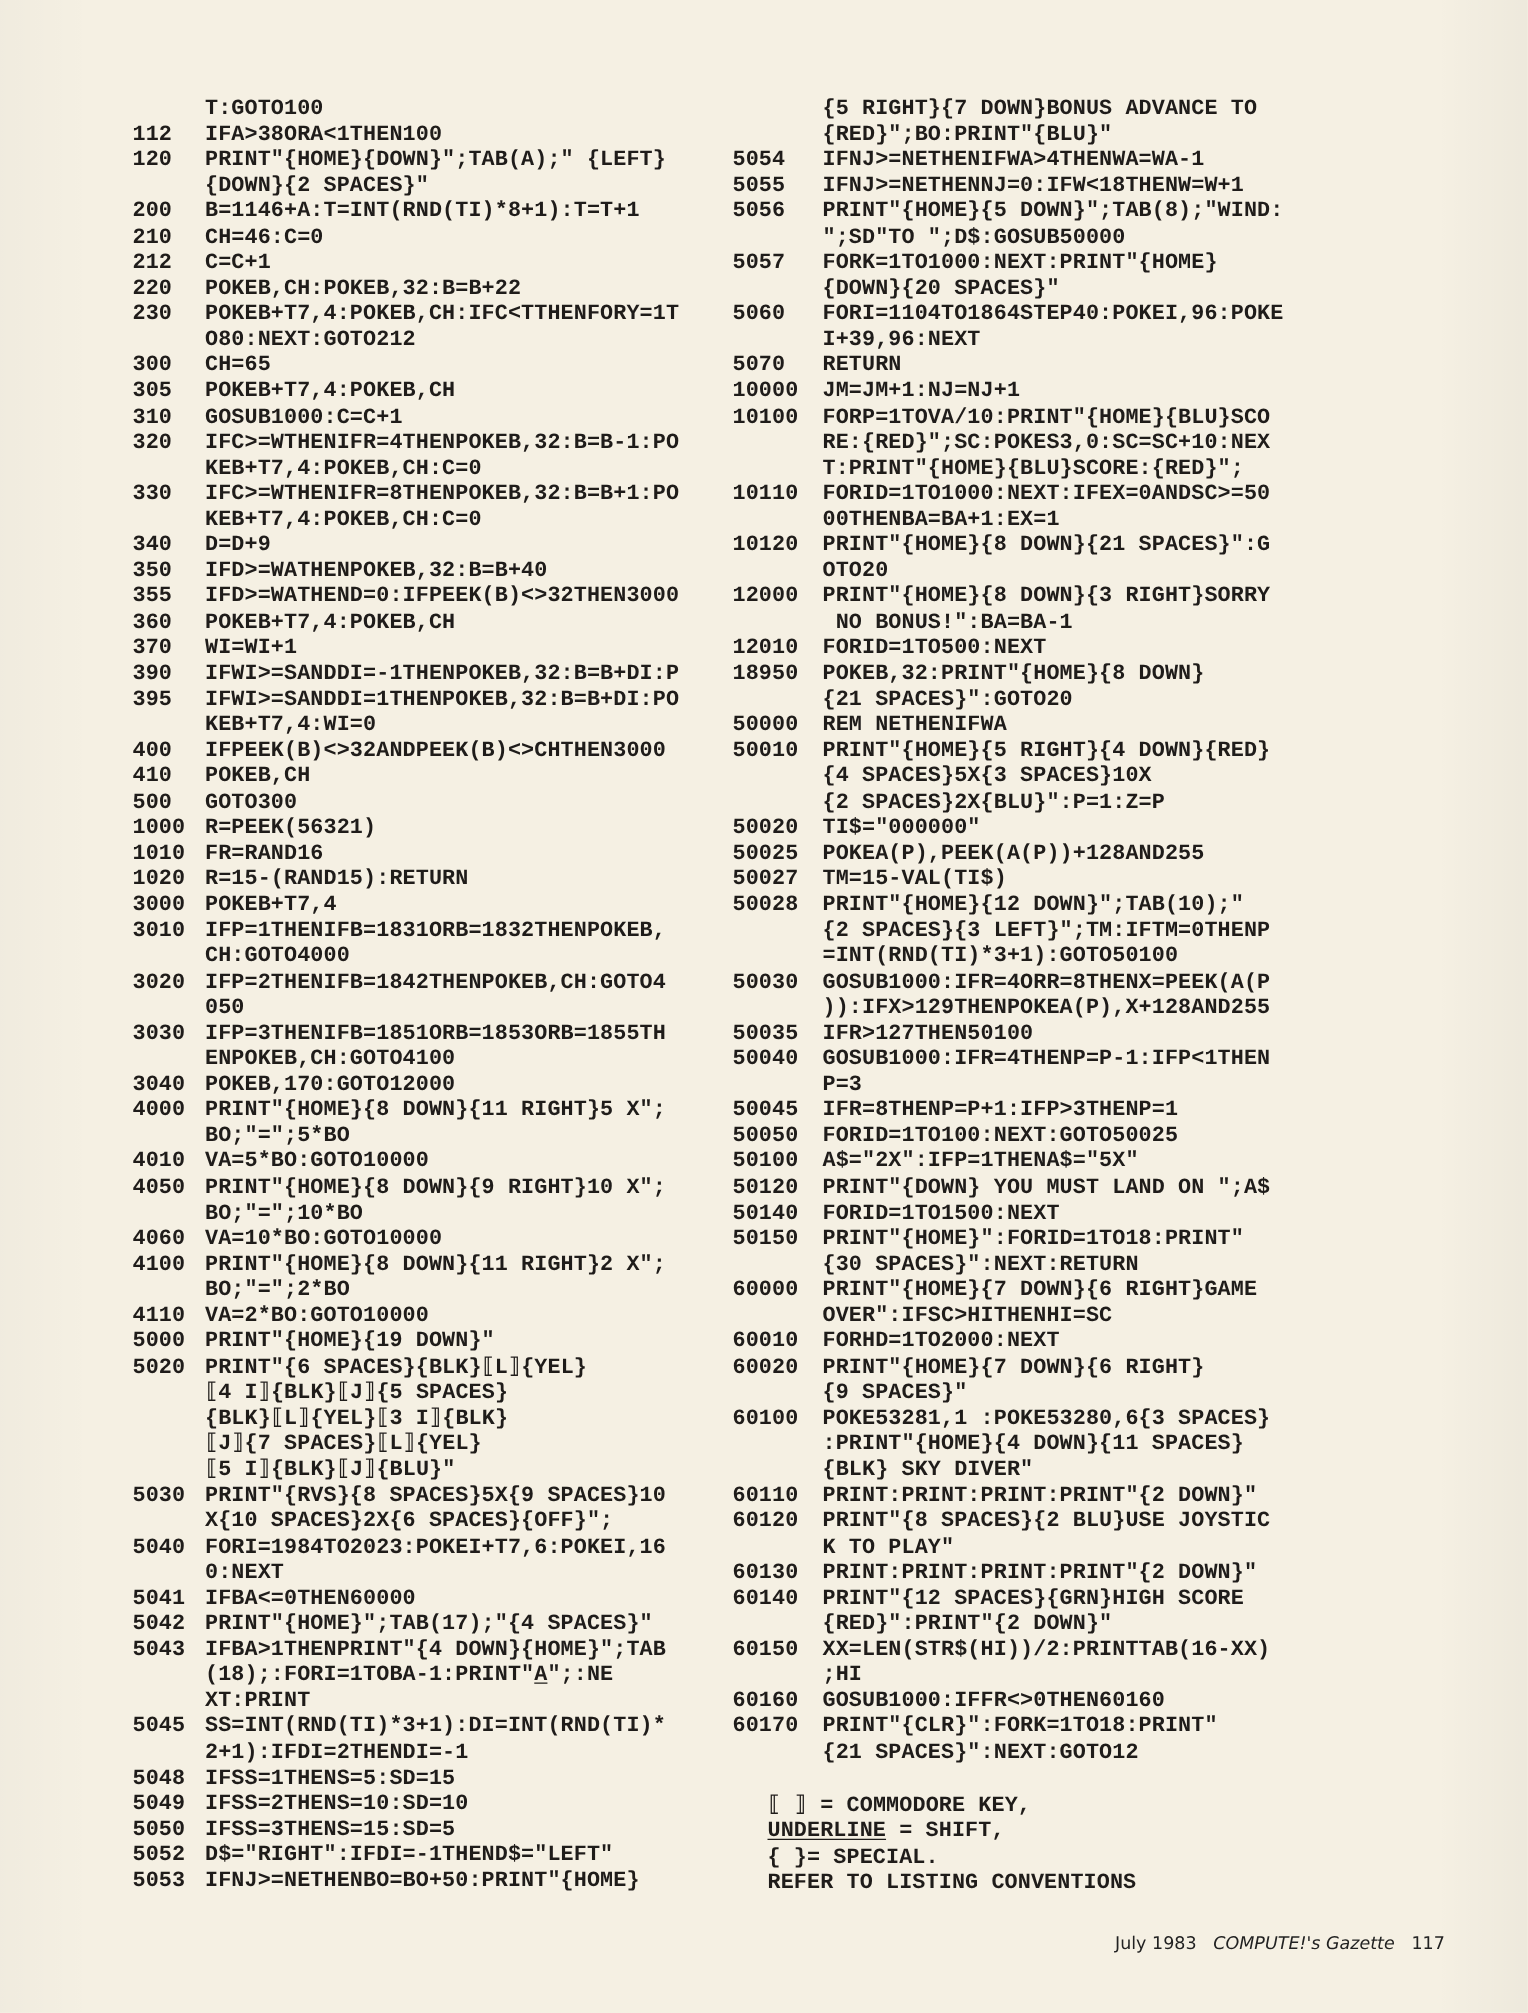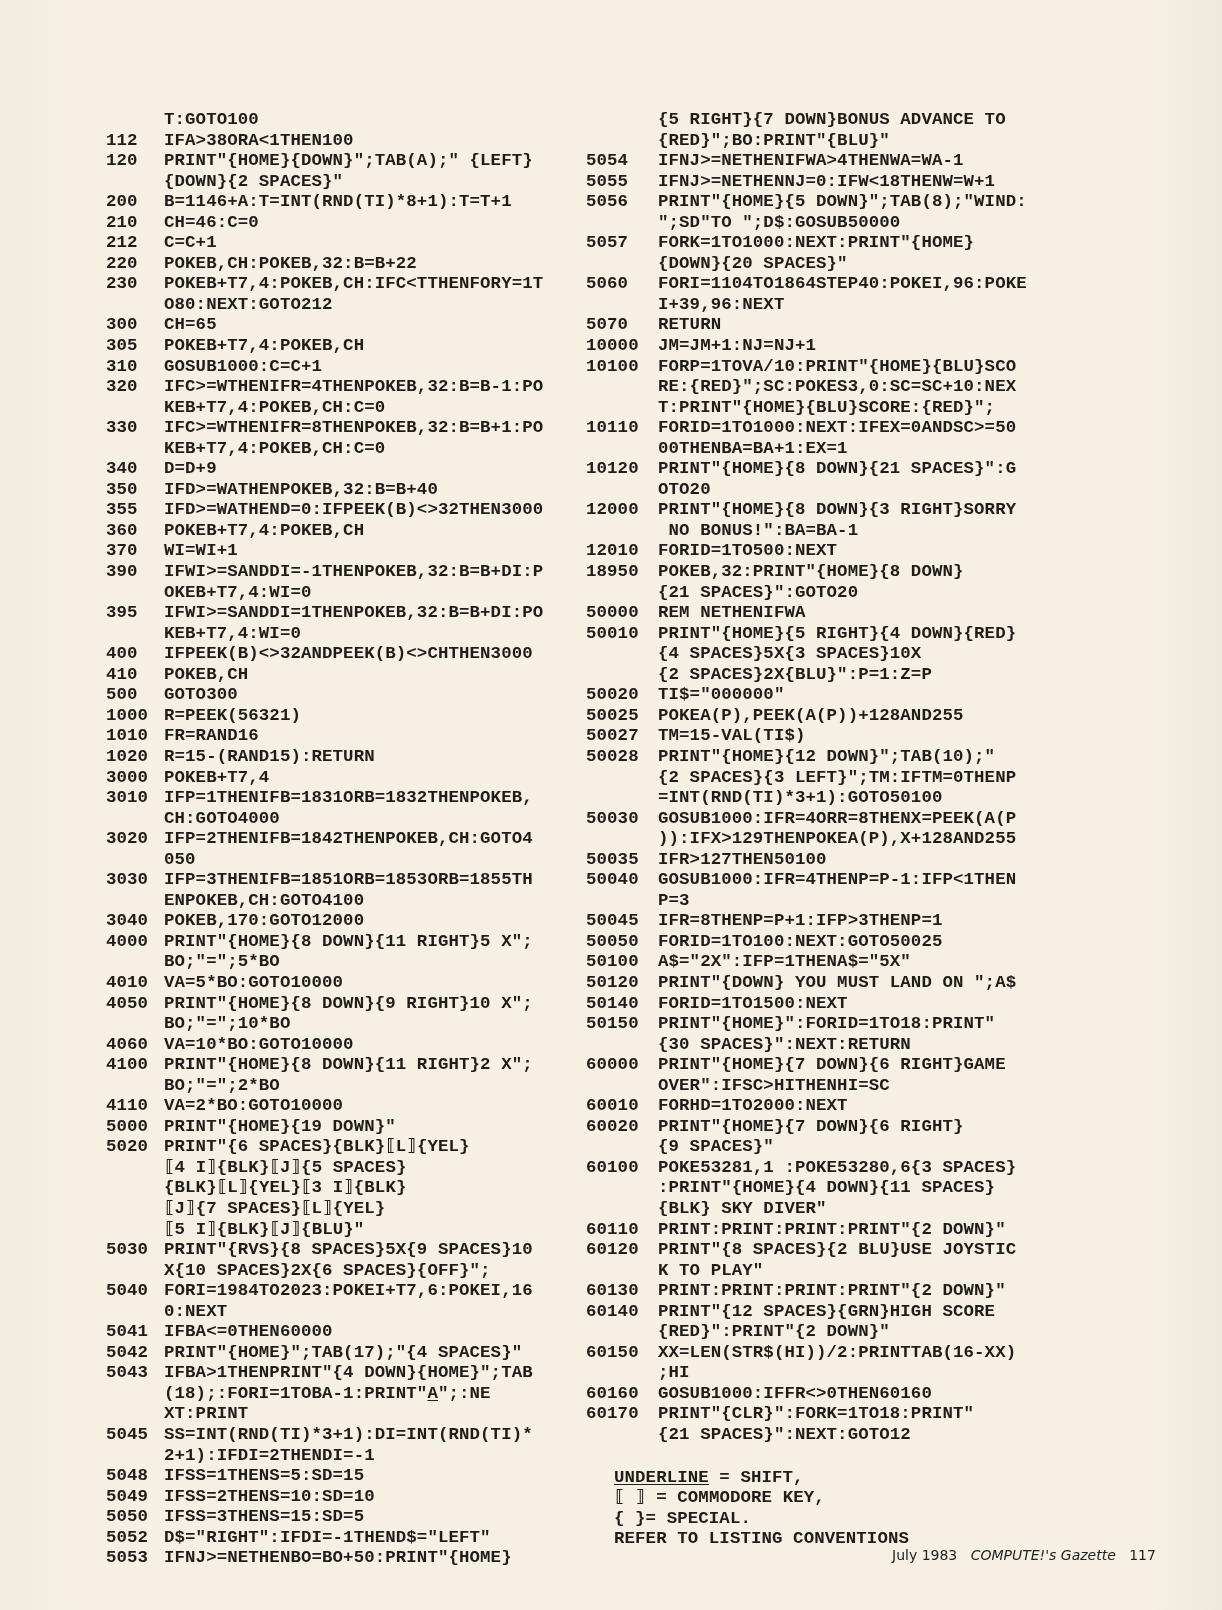--- a/index.html
+++ b/index.html
@@ -13,21 +13,20 @@
   .page-shade {
     position: absolute; inset: 0;
     background: linear-gradient(90deg, rgba(0,0,0,0.02) 0%, rgba(0,0,0,0) 6%, rgba(0,0,0,0) 94%, rgba(0,0,0,0.03) 100%);
     pointer-events: none;
   }
   .column {
     position: absolute; top: 78px;
     font-size: 17.4px; line-height: 20.55px;
     font-weight: bold;
     letter-spacing: 0.1px;
-    margin-top: 32px;
   }
   #col-left { left: 106px; width: 490px; }
   #col-right { left: 586px; width: 500px; }
   .ln { display: flex; white-space: pre; }
   .ln .num { flex: 0 0 auto; }
   .ln .code { white-space: pre; }
   .cont { white-space: pre; }
   #col-left .num { width: 58px; }
   #col-left .cont { padding-left: 58px; }
   #col-right .num { width: 72px; }
@@ -64,21 +63,20 @@
     <div class="ln"><span class="num">320</span><span class="code">IFC&gt;=WTHENIFR=4THENPOKEB,32:B=B-1:PO</span></div>
     <div class="cont">KEB+T7,4:POKEB,CH:C=0</div>
     <div class="ln"><span class="num">330</span><span class="code">IFC&gt;=WTHENIFR=8THENPOKEB,32:B=B+1:PO</span></div>
     <div class="cont">KEB+T7,4:POKEB,CH:C=0</div>
     <div class="ln"><span class="num">340</span><span class="code">D=D+9</span></div>
     <div class="ln"><span class="num">350</span><span class="code">IFD&gt;=WATHENPOKEB,32:B=B+40</span></div>
     <div class="ln"><span class="num">355</span><span class="code">IFD&gt;=WATHEND=0:IFPEEK(B)&lt;&gt;32THEN3000</span></div>
     <div class="ln"><span class="num">360</span><span class="code">POKEB+T7,4:POKEB,CH</span></div>
     <div class="ln"><span class="num">370</span><span class="code">WI=WI+1</span></div>
     <div class="ln"><span class="num">390</span><span class="code">IFWI&gt;=SANDDI=-1THENPOKEB,32:B=B+DI:P</span></div>
-    <div class="cont">OKEB+T7,4:WI=0</div>
     <div class="ln"><span class="num">395</span><span class="code">IFWI&gt;=SANDDI=1THENPOKEB,32:B=B+DI:PO</span></div>
     <div class="cont">KEB+T7,4:WI=0</div>
     <div class="ln"><span class="num">400</span><span class="code">IFPEEK(B)&lt;&gt;32ANDPEEK(B)&lt;&gt;CHTHEN3000</span></div>
     <div class="ln"><span class="num">410</span><span class="code">POKEB,CH</span></div>
     <div class="ln"><span class="num">500</span><span class="code">GOTO300</span></div>
     <div class="ln"><span class="num">1000</span><span class="code">R=PEEK(56321)</span></div>
     <div class="ln"><span class="num">1010</span><span class="code">FR=RAND16</span></div>
     <div class="ln"><span class="num">1020</span><span class="code">R=15-(RAND15):RETURN</span></div>
     <div class="ln"><span class="num">3000</span><span class="code">POKEB+T7,4</span></div>
     <div class="ln"><span class="num">3010</span><span class="code">IFP=1THENIFB=1831ORB=1832THENPOKEB,</span></div>
@@ -182,20 +180,20 @@
       <div class="ln"><span class="num">60130</span><span class="code">PRINT:PRINT:PRINT:PRINT"{2 DOWN}"</span></div>
       <div class="ln"><span class="num">60140</span><span class="code">PRINT"{12 SPACES}{GRN}HIGH SCORE</span></div>
       <div class="cont">{RED}":PRINT"{2 DOWN}"</div>
       <div class="ln"><span class="num">60150</span><span class="code">XX=LEN(STR$(HI))/2:PRINTTAB(16-XX)</span></div>
       <div class="cont">;HI</div>
       <div class="ln"><span class="num">60160</span><span class="code">GOSUB1000:IFFR&lt;&gt;0THEN60160</span></div>
       <div class="ln"><span class="num">60170</span><span class="code">PRINT"{CLR}":FORK=1TO18:PRINT"</span></div>
       <div class="cont">{21 SPACES}":NEXT:GOTO12</div>
     </div>
   <div class="legend">
+    <div class="row">⟦ ⟧ = COMMODORE KEY,</div>
     <div class="row"><u>UNDERLINE</u> = SHIFT,</div>
-    <div class="row">⟦ ⟧ = COMMODORE KEY,</div>
     <div class="row">{ }= SPECIAL.</div>
     <div class="row">REFER TO LISTING CONVENTIONS</div>
   </div>
 </div>
 
 <div class="footer"><span>July 1983</span>   <span class="mag">COMPUTE!'s Gazette</span>   <span>117</span></div>
 
 </body></html>

